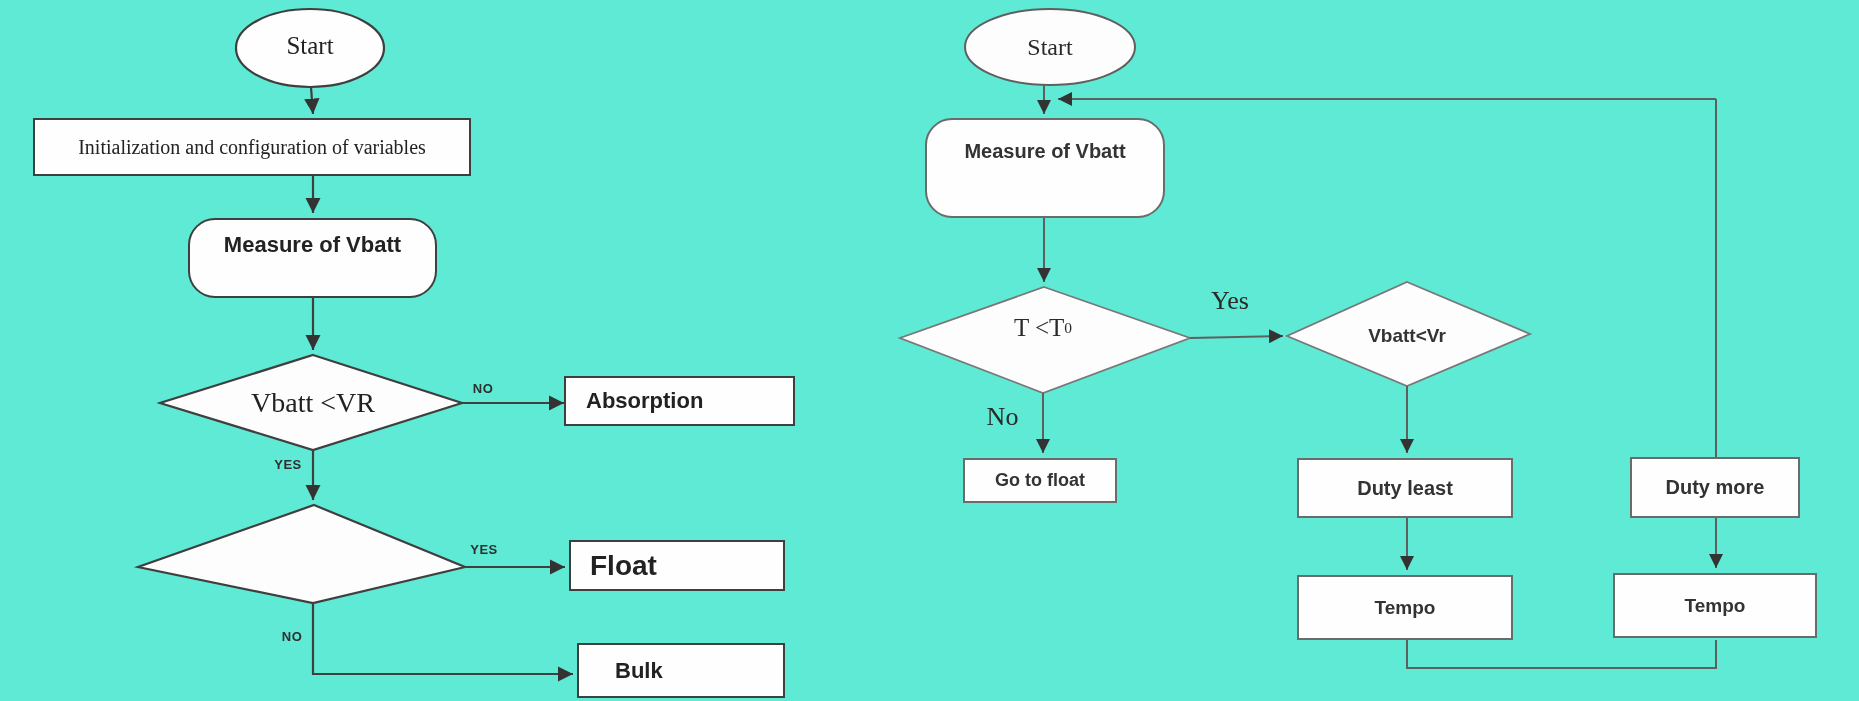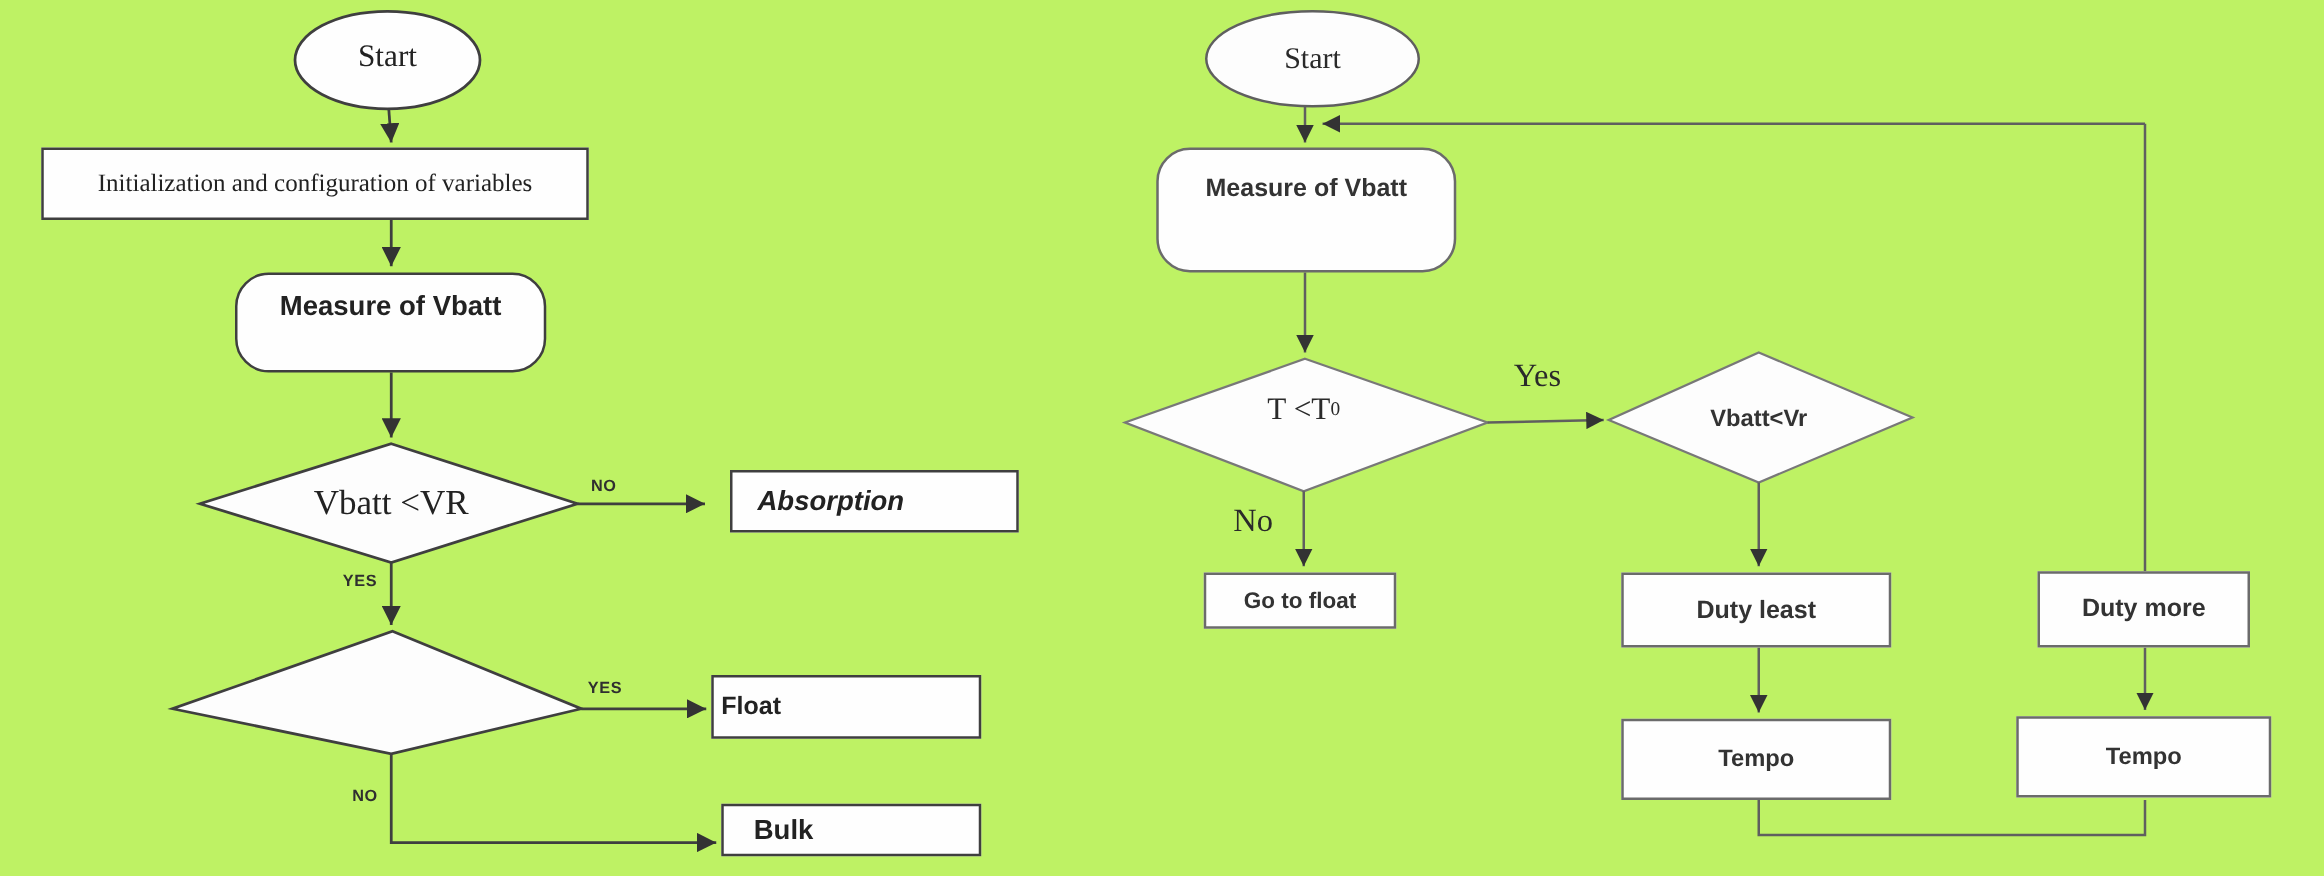--- a/index.html
+++ b/index.html
@@ -1,17 +1,17 @@
 <!DOCTYPE html>
 <html><head>
 <meta charset="utf-8">
 <style>
   html,body{margin:0;padding:0;background:#ffffff;}
   .stage{
-    position:relative;width:1859px;height:701px;background:#bef264;
+    position:relative;width:1859px;height:701px;background:#5eead4;
     font-family:"Liberation Sans",sans-serif;color:#222222;overflow:hidden;
   }
   .layer{position:absolute;left:0;top:0;width:1859px;height:701px;}
   .box{
     position:absolute;box-sizing:border-box;background:#fefefe;
     display:flex;align-items:center;justify-content:center;
   }
   .box.l{border:2.4px solid #3f3f3f;}
   .box.r{border:2px solid #6b6b6b;color:#333;}
   .lbl{position:absolute;display:flex;align-items:center;justify-content:center;text-align:center;}
@@ -69,29 +69,29 @@
 
   <div class="box l serif" style="left:33px;top:118px;width:438px;height:58px;font-size:20px;">Initialization and configuration of variables</div>
 
   <div class="box l top-align" style="left:188px;top:218px;width:249px;height:80px;font-size:22px;font-weight:600;padding-top:12px;">Measure of Vbatt</div>
 
   <div class="lbl serif" style="left:170px;top:380px;width:286px;height:46px;font-size:28px;">Vbatt &lt;VR</div>
 
   <div class="lbl small-branch" style="left:455px;top:376px;width:56px;height:24px;">NO</div>
   <div class="lbl small-branch" style="left:258px;top:452px;width:60px;height:24px;">YES</div>
 
-  <div class="box l left-align" style="left:584px;top:376px;width:231px;height:50px;font-size:22px;font-weight:600;padding-left:20px;font-style:italic;">Absorption</div>
+  <div class="box l left-align" style="left:564px;top:376px;width:231px;height:50px;font-size:22px;font-weight:600;padding-left:20px;">Absorption</div>
 
 
   <div class="lbl small-branch" style="left:455px;top:537px;width:58px;height:24px;">YES</div>
   <div class="lbl small-branch" style="left:264px;top:624px;width:56px;height:24px;">NO</div>
 
-  <div class="box l left-align" style="left:569px;top:540px;width:216px;height:51px;font-size:20px;font-weight:600;padding-left:6px;">Float</div>
+  <div class="box l left-align" style="left:569px;top:540px;width:216px;height:51px;font-size:28px;font-weight:600;padding-left:19px;">Float</div>
 
-  <div class="box l left-align" style="left:577px;top:643px;width:208px;height:42px;font-size:22px;font-weight:600;padding-left:24px;">Bulk</div>
+  <div class="box l left-align" style="left:577px;top:643px;width:208px;height:55px;font-size:22px;font-weight:600;padding-left:36px;">Bulk</div>
 
   <div class="lbl serif" style="left:980px;top:26px;width:140px;height:42px;font-size:24px;color:#2a2a2a;">Start</div>
 
   <div class="box r top-align" style="left:925px;top:118px;width:240px;height:100px;font-size:20px;font-weight:600;padding-top:20px;">Measure of Vbatt</div>
 
   <div class="lbl serif" style="left:930px;top:306px;width:226px;height:44px;font-size:25px;color:#2a2a2a;">
       <span>T &lt;T</span>
       <sub>0</sub>
     </div>
 

